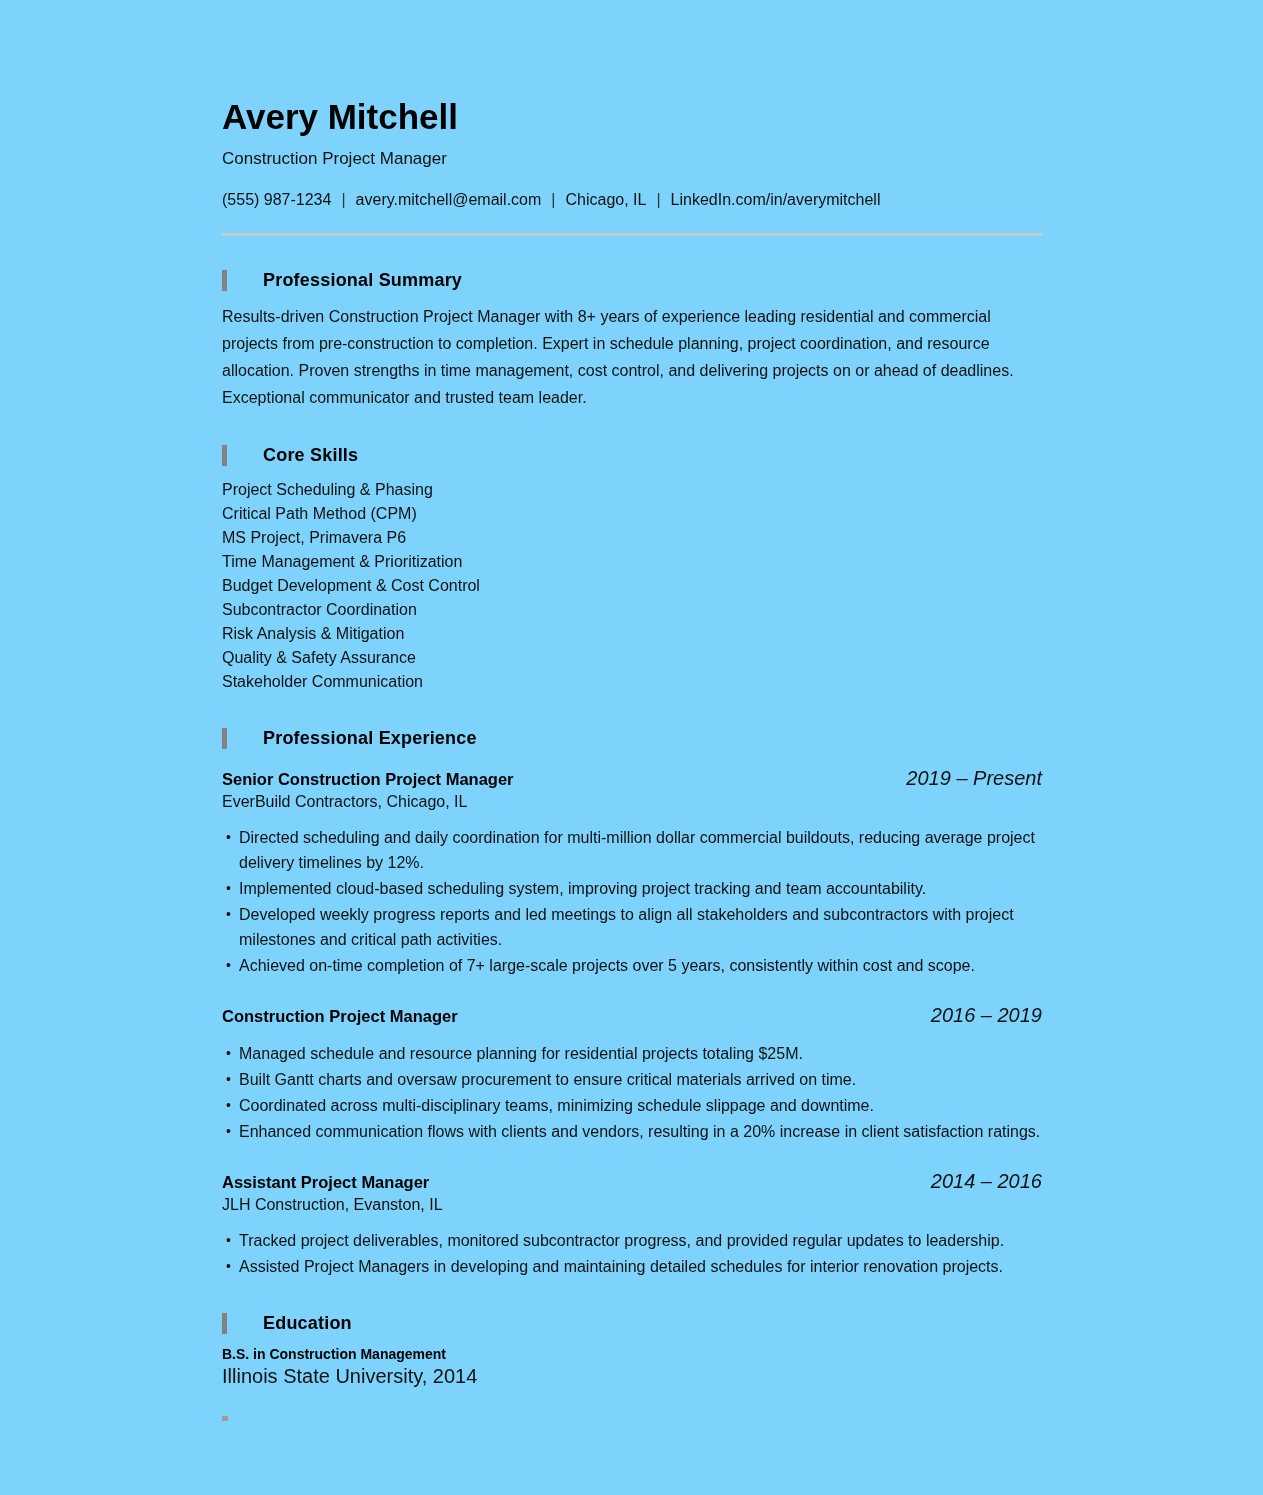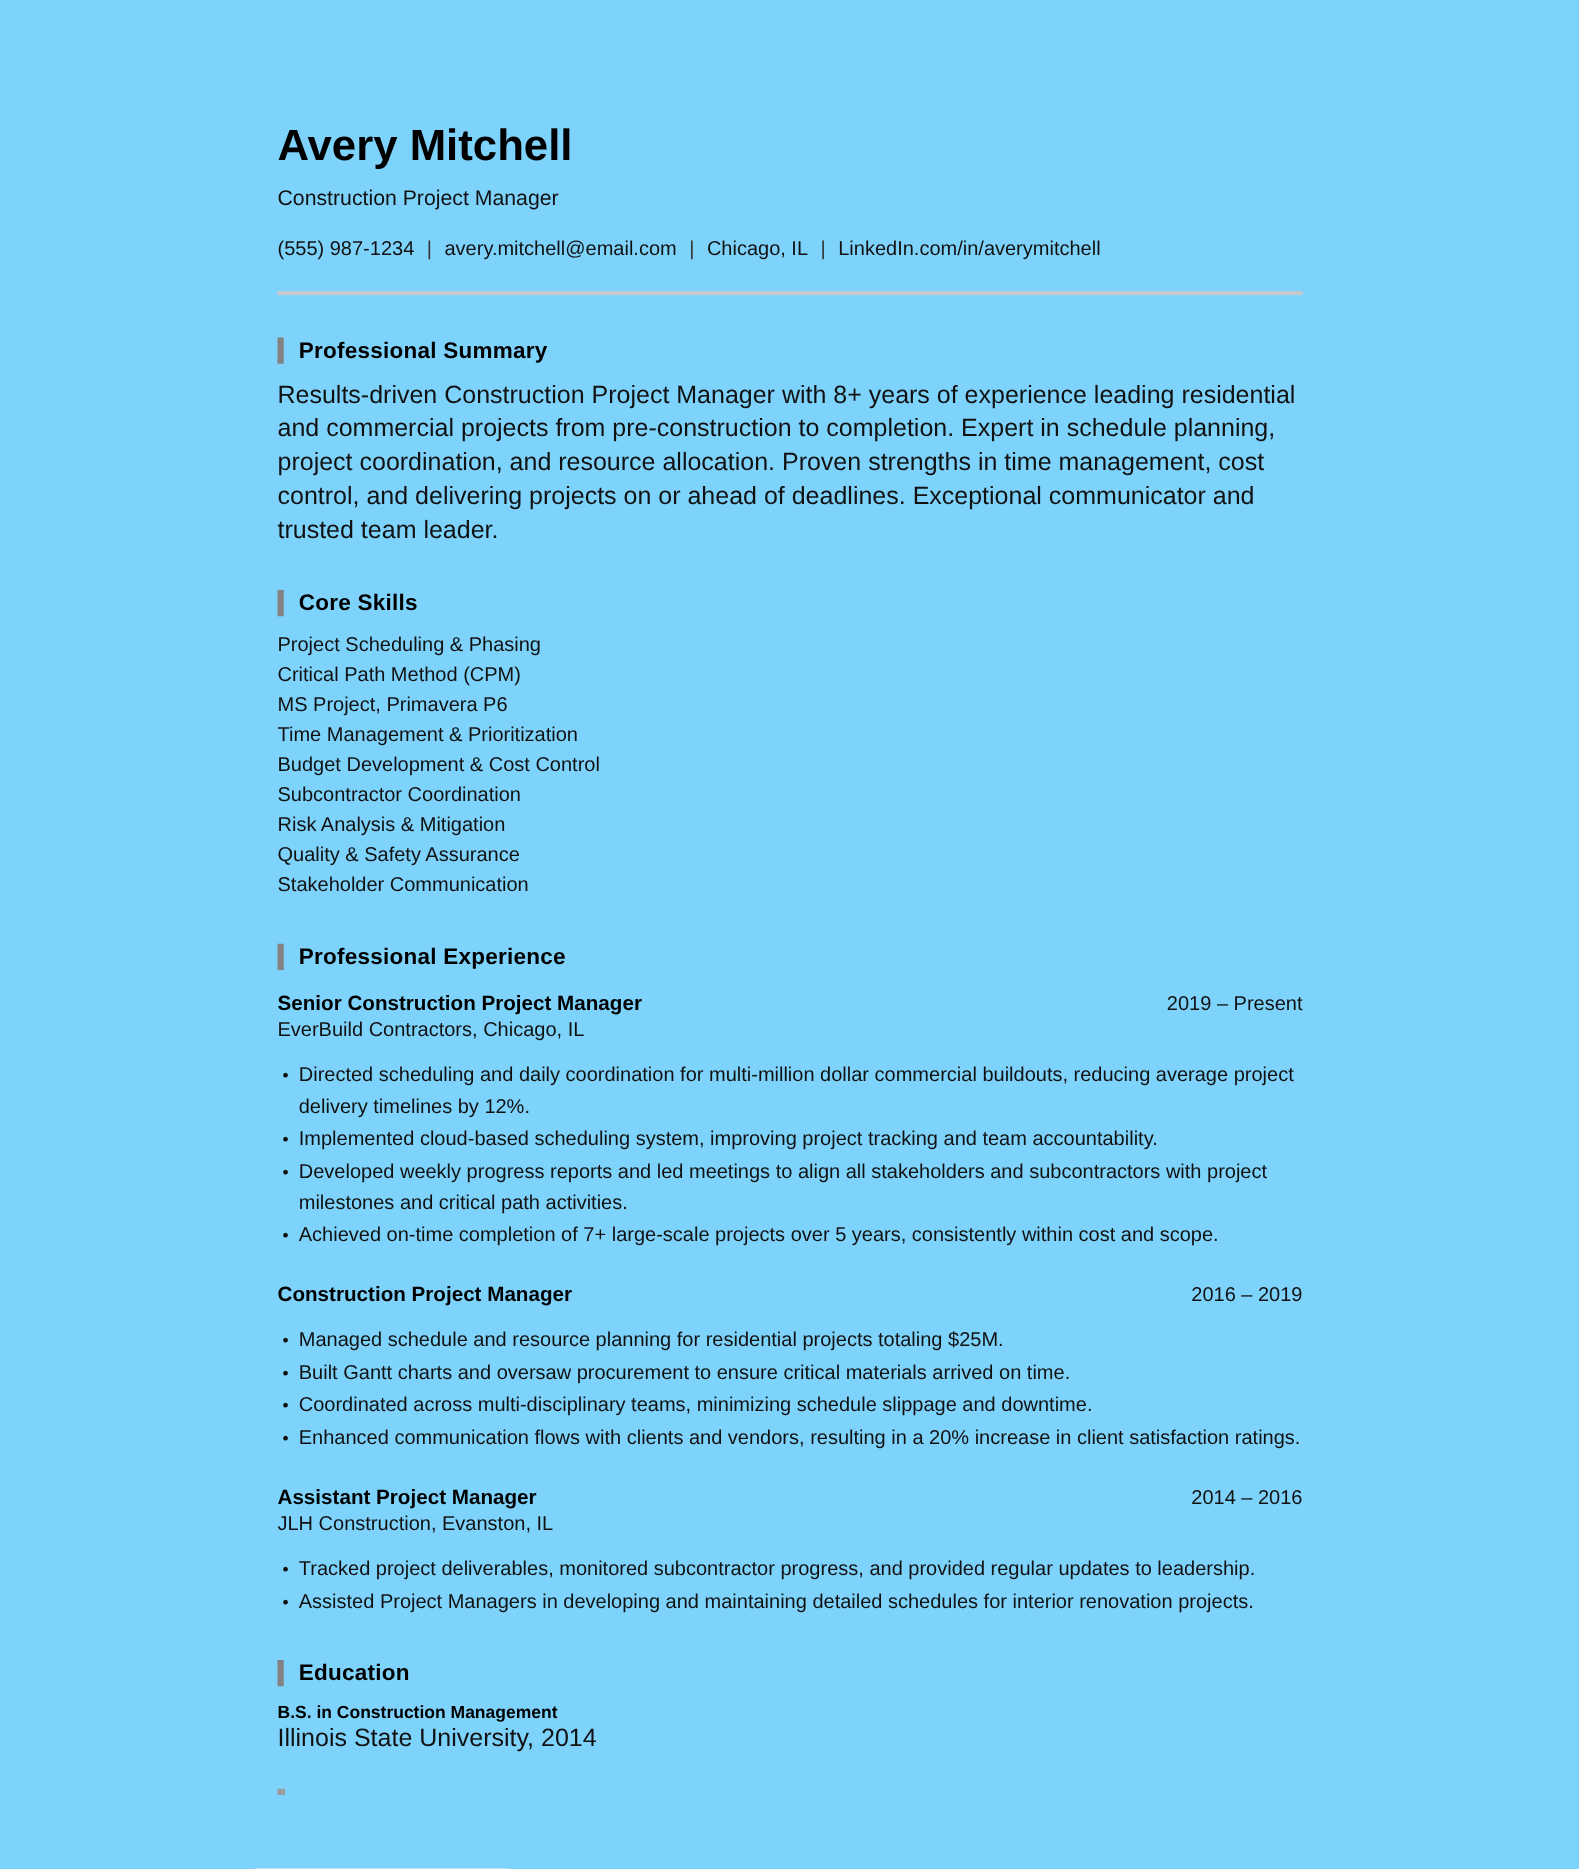--- a/index.html
+++ b/index.html
@@ -48,36 +48,37 @@
     border: none;
     border-top: 3px solid #c9c9c9;
     margin-top: 24px;
   }
   
   .section-heading {
     display: flex;
     align-items: center;
     margin-top: 34px;
     margin-bottom: 12px;
+    gap: 24px;
   }
   .heading-bar {
     display: inline-block;
     width: 5px;
     height: 21px;
     background: #828282;
     margin-right: 12px;
   }
   .heading-text {
     font-size: 18px;
     font-weight: 700;
     color: #000000;
     letter-spacing: 0.2px;
   }
   .summary-text {
-    font-size: 20px;
+    font-size: 16px;
     line-height: 27px;
     color: #111111;
     margin-top: 4px;
   }
   
   .skills-list {
     list-style: none;
     font-size: 16px;
     line-height: 24px;
     color: #111111;
@@ -90,21 +91,22 @@
     display: flex;
     justify-content: space-between;
     align-items: baseline;
   }
   .jtitle {
     font-size: 16.5px;
     font-weight: 700;
     color: #000000;
   }
   .jdates {
-    font-size: 16px;
+    font-size: 20px;
+    font-style: italic;
     color: #111111;
   }
   .jcompany {
     font-size: 16px;
     color: #111111;
     margin-top: 3px;
   }
   .bullets {
     list-style: none;
     margin-top: 14px;

